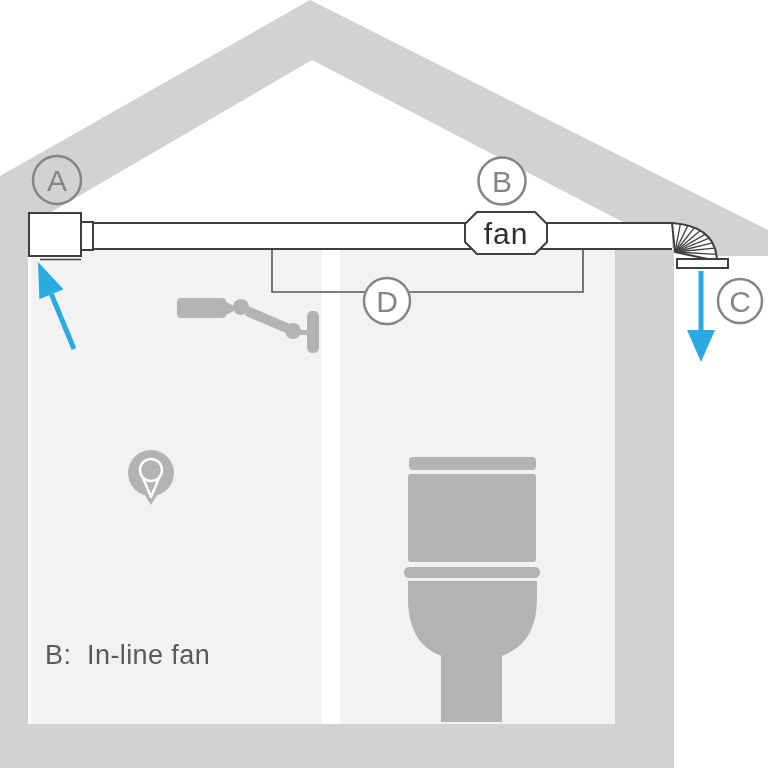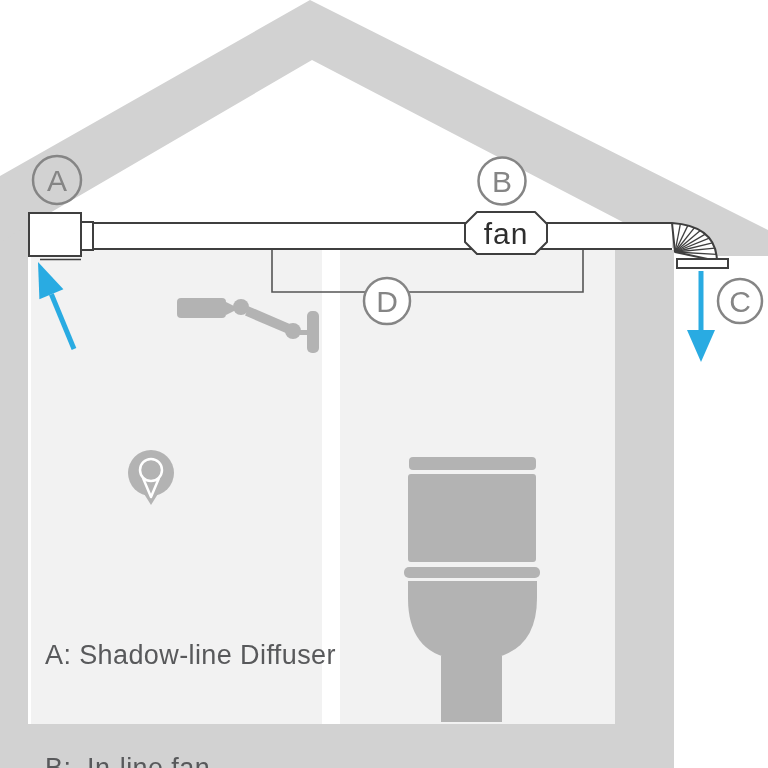--- a/index.html
+++ b/index.html
@@ -115,18 +115,17 @@
     <polygon points="38,262 63.4,289.3 39.4,299.3" fill="#29abe2"></polygon>
   </g>
 
   <g>
     <line x1="701" y1="271" x2="701" y2="332" stroke="#29abe2" stroke-width="5"></line>
     <polygon points="687,330 715,330 701,362" fill="#29abe2"></polygon>
   </g>
 </svg>
 
   <div class="legend">
-    <div>A: Shadow-line Diffuser</div>
     <div>B:  In-line fan</div>
     
     
   </div>
 </div>
 
 </body></html>

